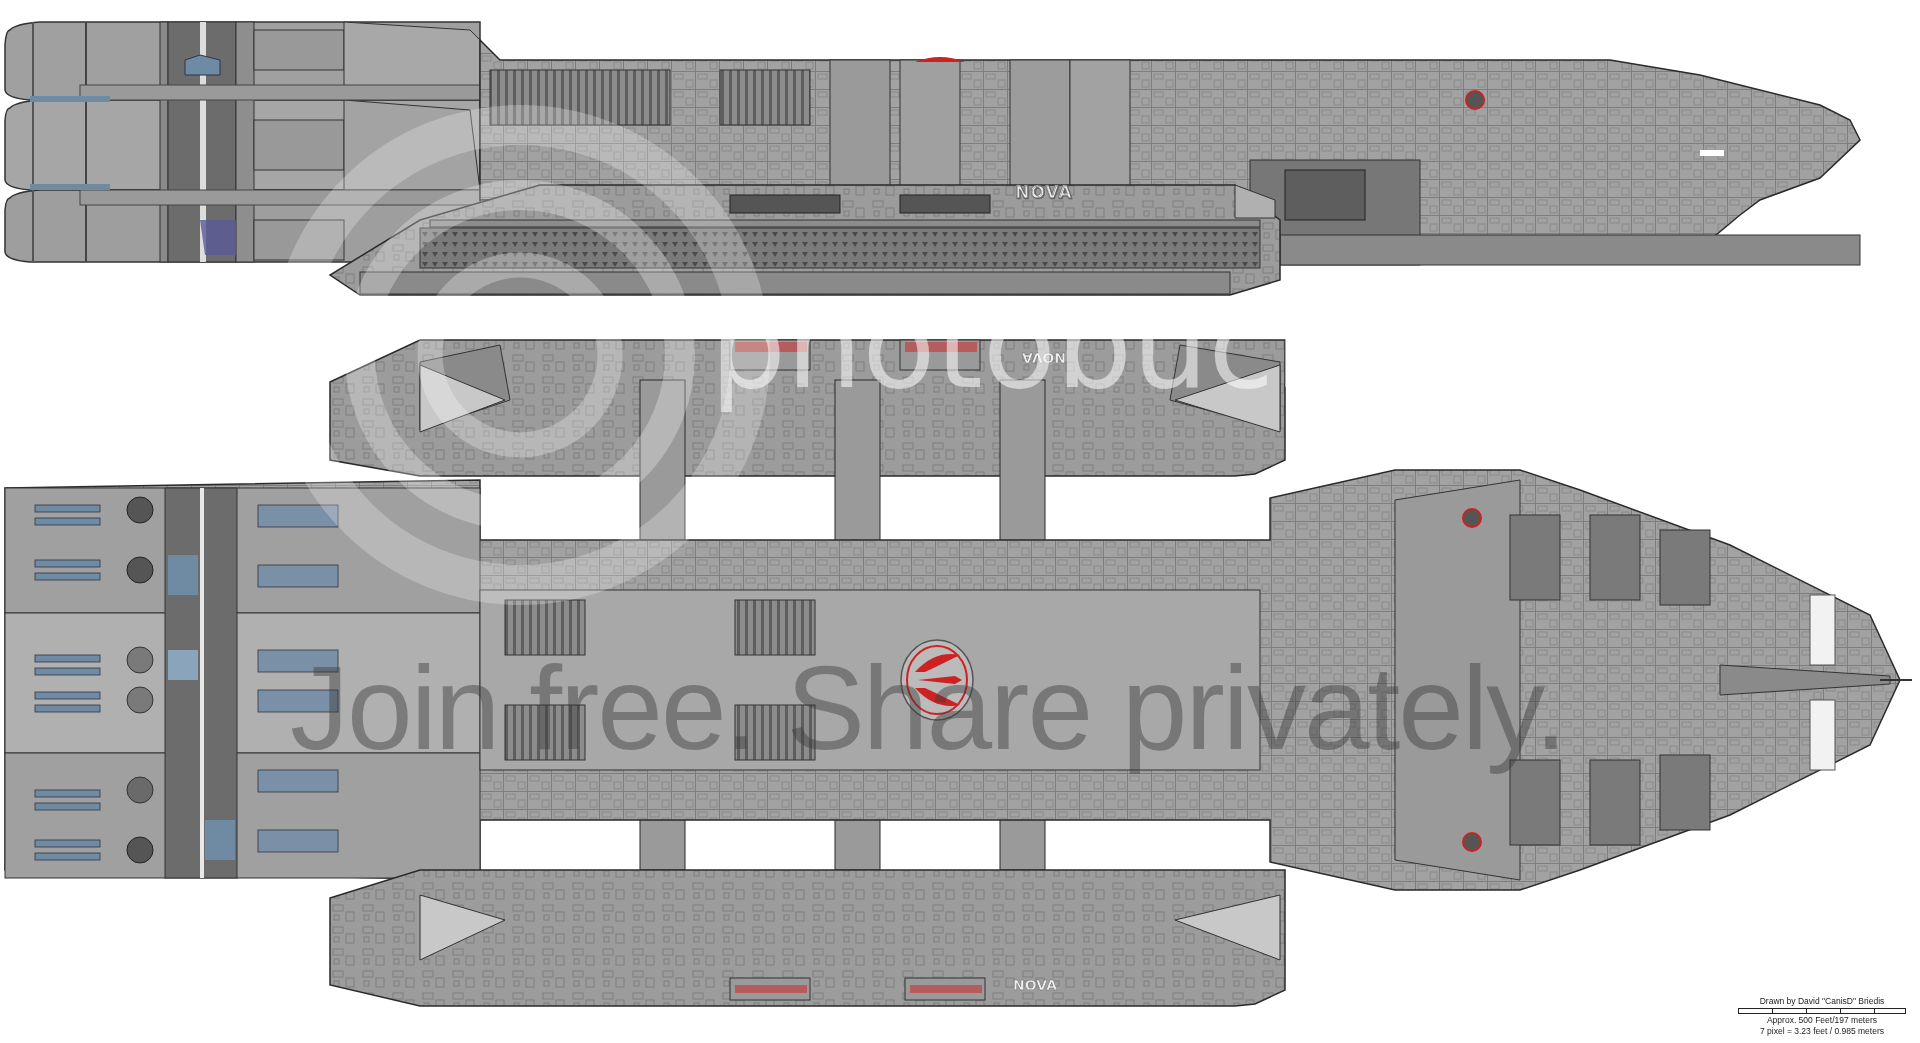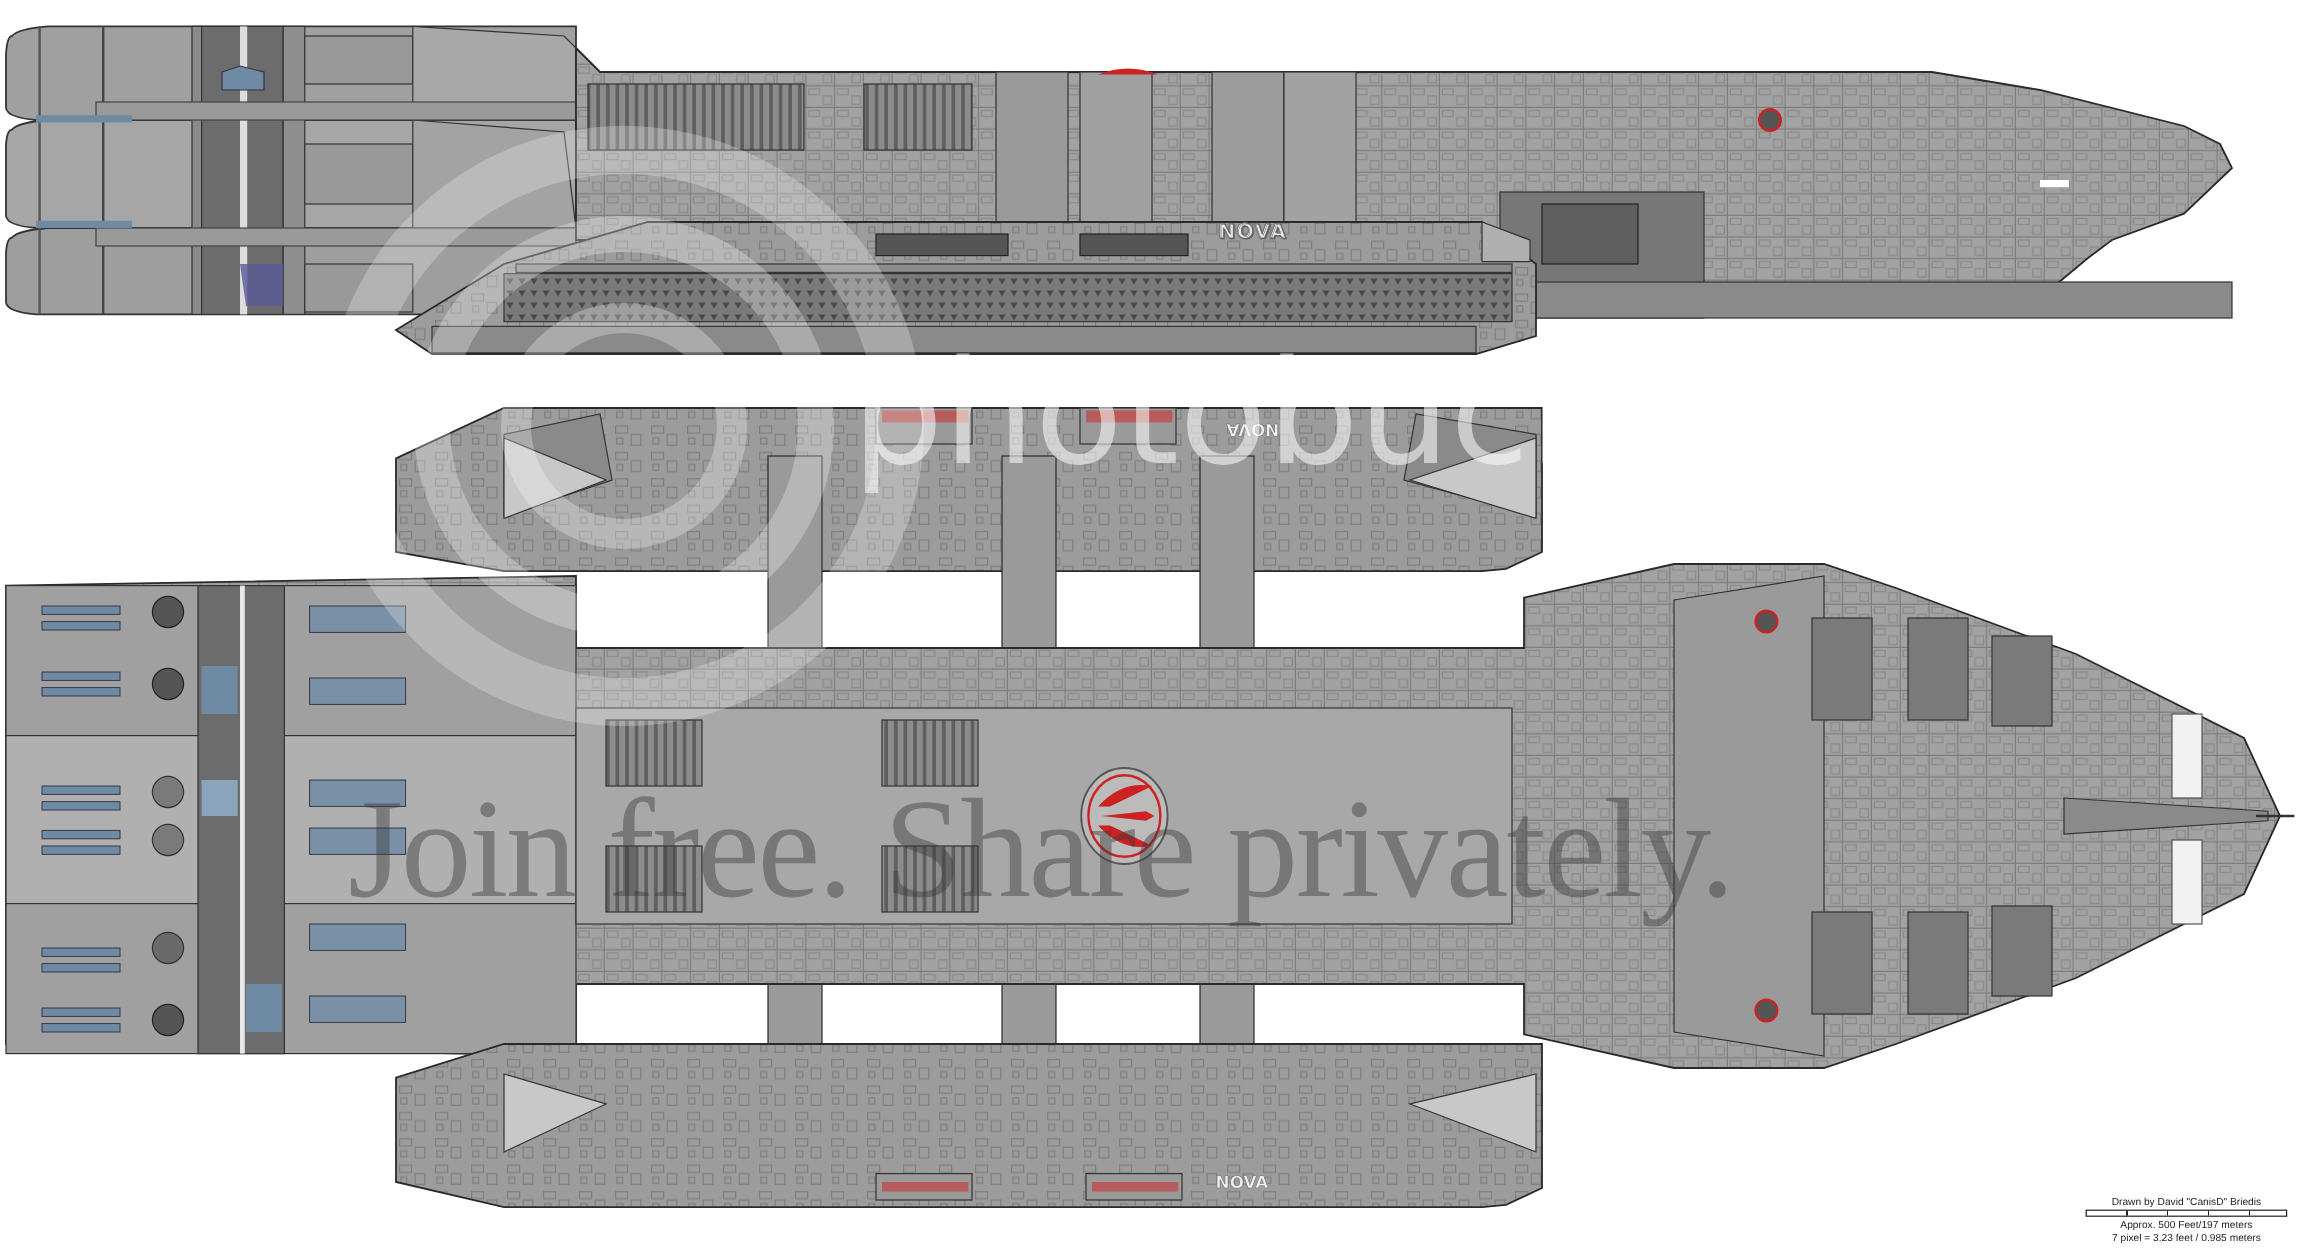--- a/index.html
+++ b/index.html
@@ -2,21 +2,21 @@
 <html><head>
 <meta charset="utf-8">
 <style>
   html, body { margin: 0; padding: 0; background: #ffffff; }
   body { width: 1920px; height: 1043px; position: relative; overflow: hidden; font-family: "Liberation Sans", sans-serif; }
   #canvas { position: absolute; left: 0; top: 0; width: 1920px; height: 1043px; }
   .nova-label { position: absolute; font-family: "DejaVu Sans", sans-serif; font-weight: bold; color: #f2f2f2; font-size: 17px; letter-spacing: 1px; text-shadow: 0 0 1px #555, 1px 1px 0 #666; }
   .credit { position: absolute; right: 8px; bottom: 6px; width: 180px; text-align: center; font-family: "Liberation Sans", sans-serif; font-size: 8.5px; color: #222; line-height: 11px; }
   .credit .scalebar { height: 4px; border: 1px solid #222; margin: 1px 6px; background:
     repeating-linear-gradient(90deg, transparent 0 33px, #222 33px 34px); }
-  .watermark-big { position: absolute; font-family: Liberation Serif, serif; font-size: 118px; color: rgba(60,60,60,0.45); letter-spacing: -2px; white-space: nowrap; }
+  .watermark-big { position: absolute; font-family: Liberation Sans, sans-serif; font-size: 118px; color: rgba(60,60,60,0.45); letter-spacing: -2px; white-space: nowrap; }
   .watermark-top { position: absolute; font-family: "DejaVu Sans", sans-serif; font-size: 120px; color: rgba(255,255,255,0.55); white-space: nowrap; }
 </style>
 </head>
 <body>
 
 <svg id="canvas" viewBox="0 0 1920 1043" xmlns="http://www.w3.org/2000/svg">
   <defs>
     <pattern id="panels" width="24" height="18" patternUnits="userSpaceOnUse">
       <rect width="24" height="18" fill="#a2a2a2"></rect>
       <rect x="2" y="2" width="9" height="5" fill="none" stroke="#8a8a8a" stroke-width="1"></rect>

